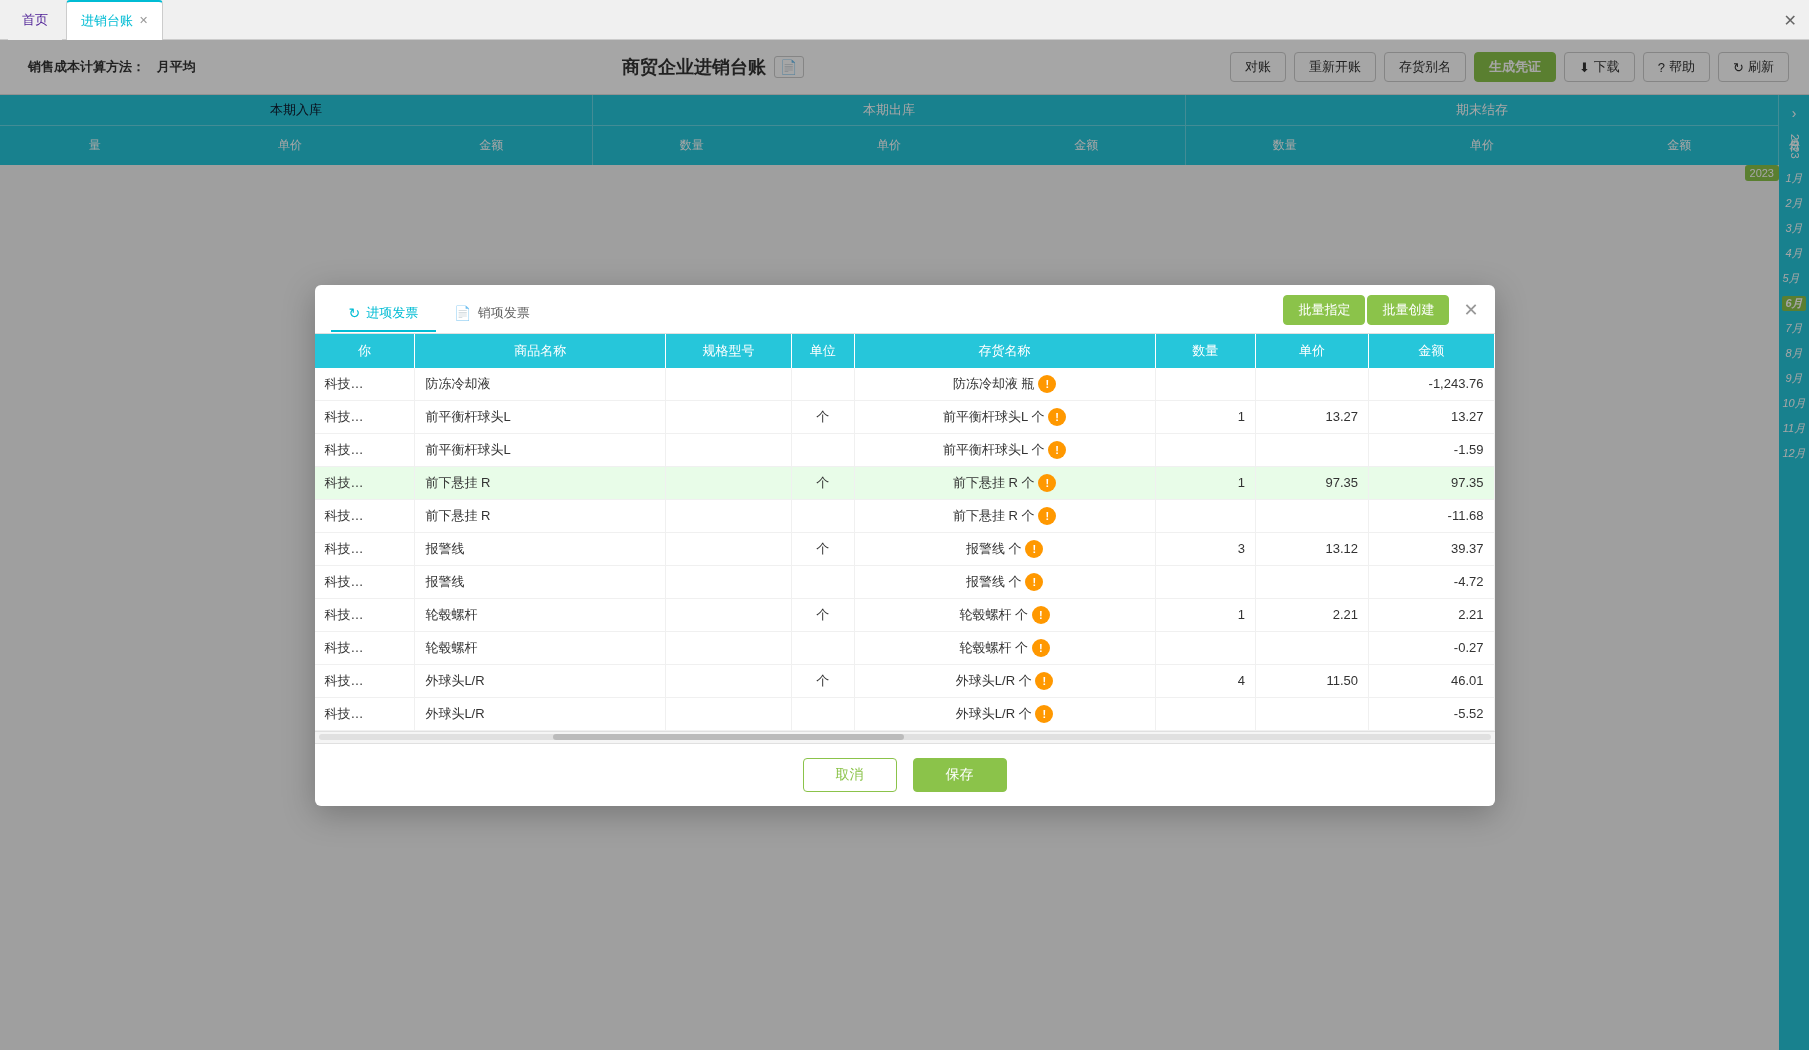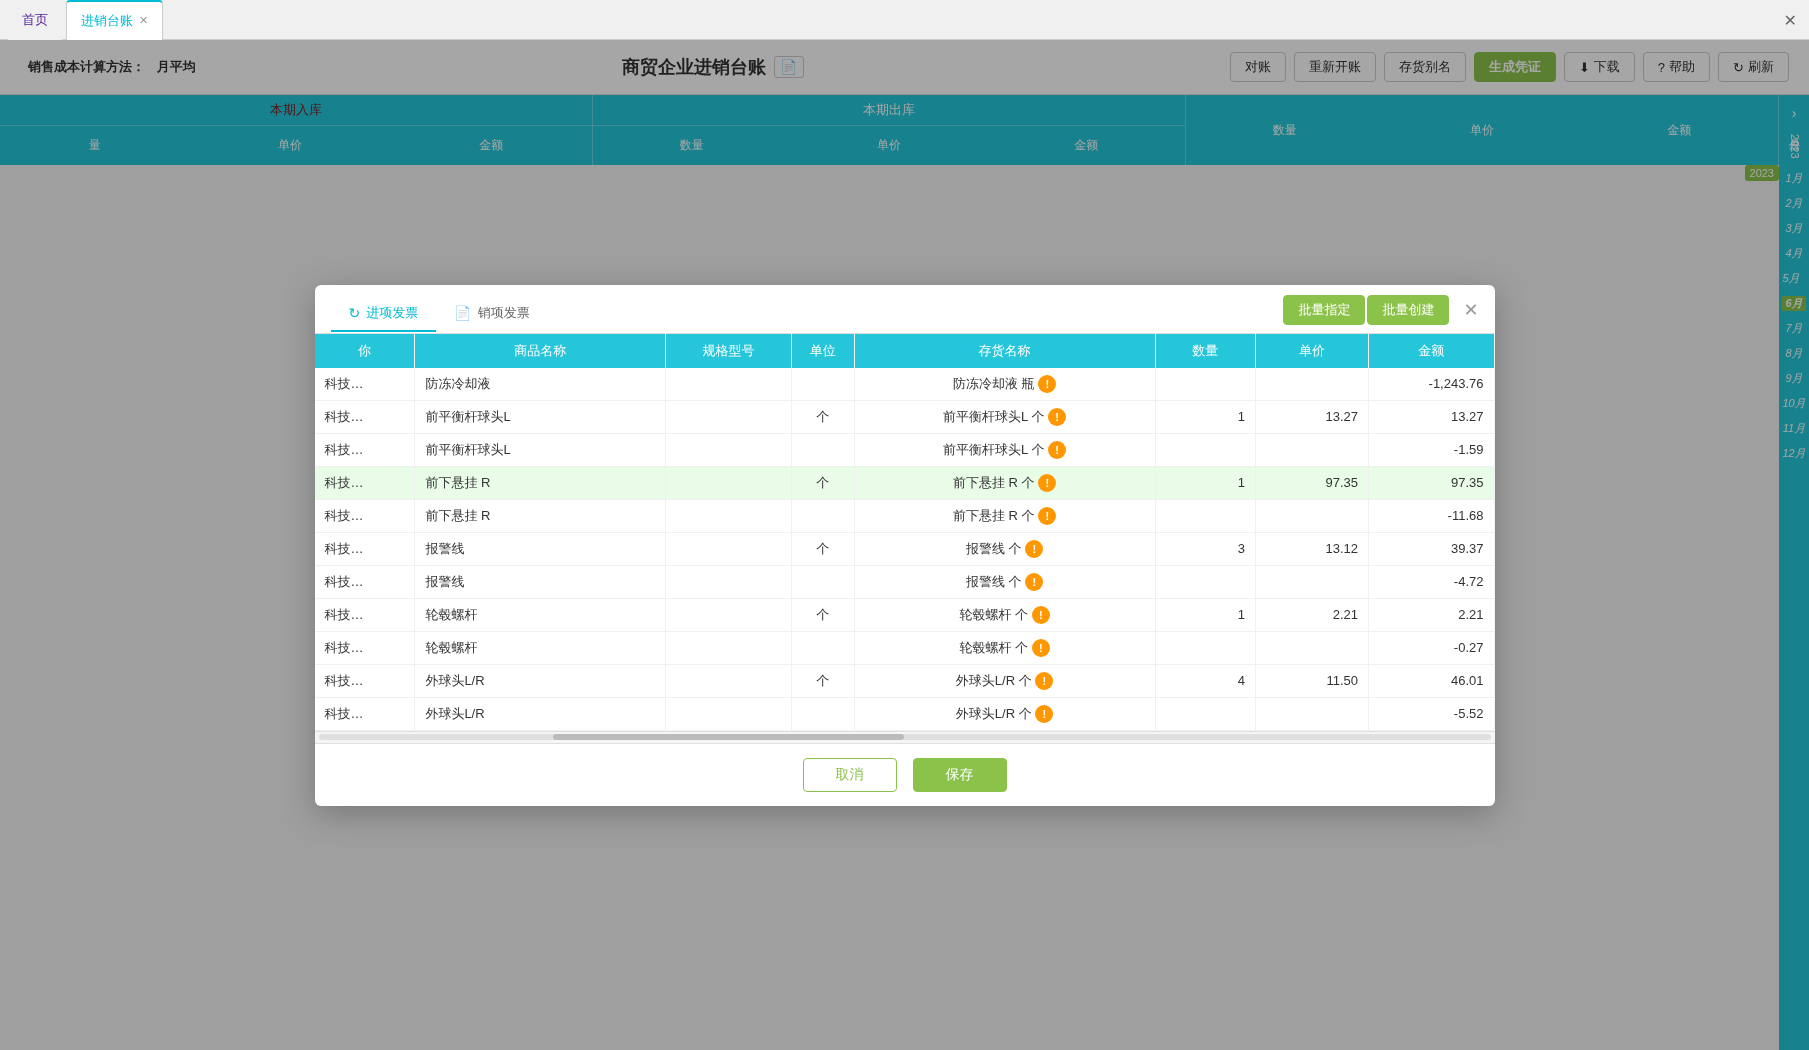--- a/index.html
+++ b/index.html
@@ -177,36 +177,37 @@
         <span>?</span> 帮助
       </button>
       <button class="btn btn-outline btn-icon">
         <span>↻</span> 刷新
       </button>
     </div>
   </div>
 
   <div style="display:flex; background:#26c6da; height:70px;">
     <div style="flex:0.5; border-right:1px solid rgba(255,255,255,0.3); display:flex; flex-direction:column;">
-      <div style="color:#7f1d1d; font-size:13px; text-align:center; padding:6px 0; border-bottom:1px solid rgba(255,255,255,0.3);">本期入库</div>
+      <div style="color:#0f172a; font-size:13px; text-align:center; padding:6px 0; border-bottom:1px solid rgba(255,255,255,0.3);">本期入库</div>
       <div style="display:flex; flex:1; align-items:center; justify-content:space-around;">
         <span style="color:#fff; font-size:12px;">量</span>
         <span style="color:#fff; font-size:12px;">单价</span>
         <span style="color:#fff; font-size:12px;">金额</span>
       </div>
     </div>
     <div style="flex:0.5; border-right:1px solid rgba(255,255,255,0.3); display:flex; flex-direction:column;">
       <div style="color:#fff; font-size:13px; text-align:center; padding:6px 0; border-bottom:1px solid rgba(255,255,255,0.3);">本期出库</div>
       <div style="display:flex; flex:1; align-items:center; justify-content:space-around;">
         <span style="color:#fff; font-size:12px;">数量</span>
         <span style="color:#fff; font-size:12px;">单价</span>
         <span style="color:#fff; font-size:12px;">金额</span>
       </div>
     </div>
     <div style="flex:0.5; border-right:1px solid rgba(255,255,255,0.3); display:flex; flex-direction:column;">
+      <div style="color:#fff; font-size:13px; text-align:center; padding:6px 0; border-bottom:1px solid rgba(255,255,255,0.3);">期末结存</div>
       <div style="display:flex; flex:1; align-items:center; justify-content:space-around;">
         <span style="color:#fff; font-size:12px;">数量</span>
         <span style="color:#fff; font-size:12px;">单价</span>
         <span style="color:#fff; font-size:12px;">金额</span>
       </div>
     </div>
 
     <div style="width:30px; background:#26c6da;"></div>
   </div>
 

